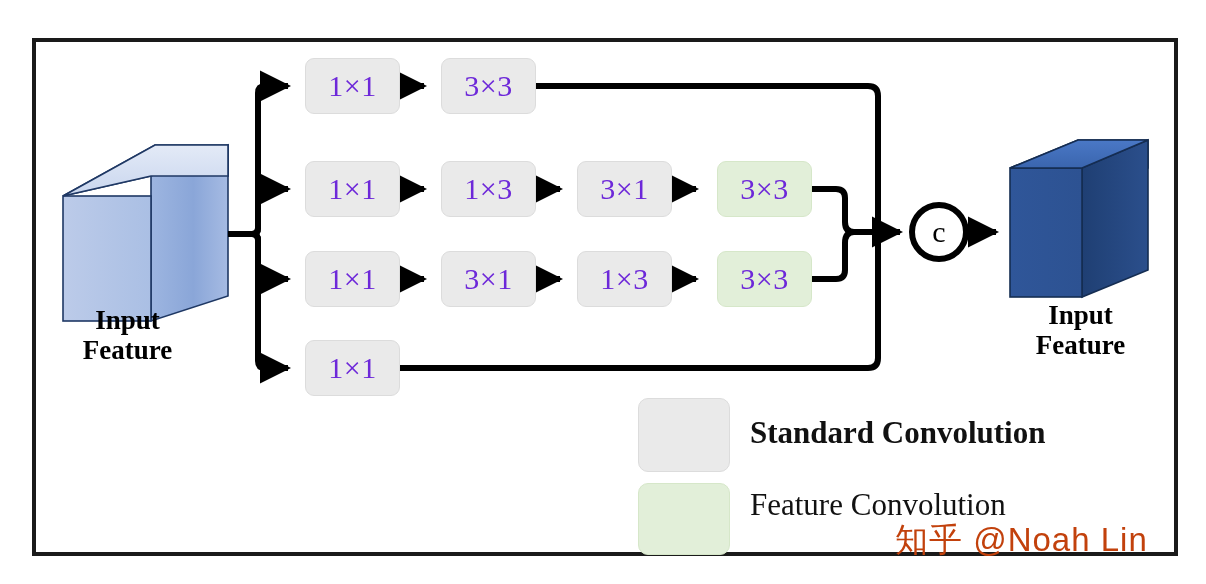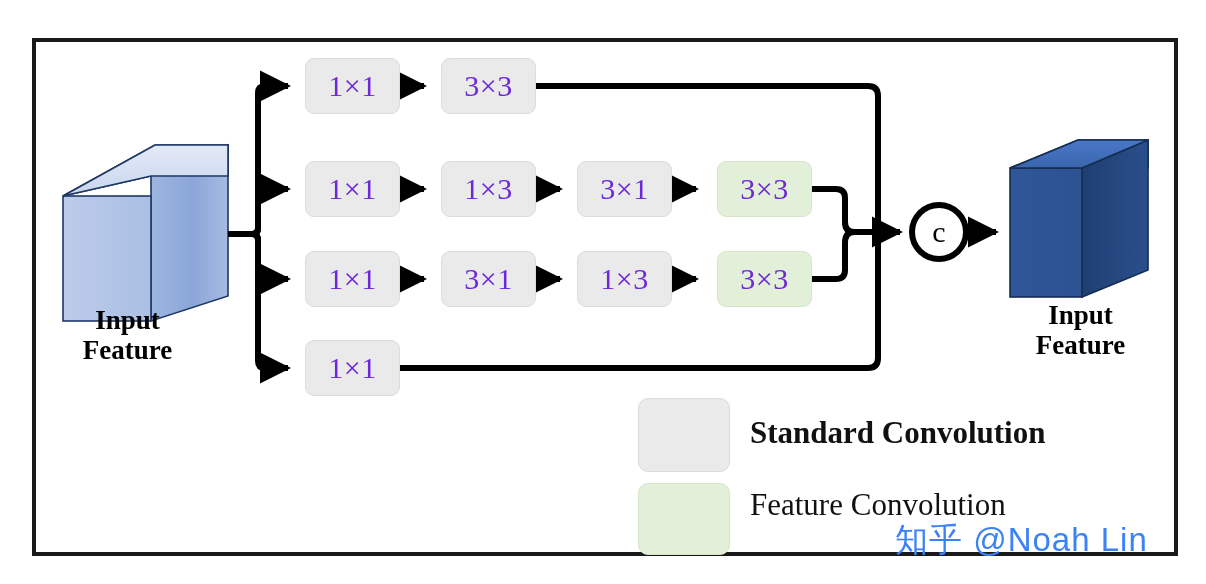--- a/index.html
+++ b/index.html
@@ -29,21 +29,21 @@
   .cap{position:absolute;text-align:center;font-weight:bold;
        font-size:27px;color:#000;line-height:1.12;
        font-family:"Liberation Serif", serif;}
 
   
   .legend-sw{position:absolute;border-radius:10px;box-sizing:border-box;}
   .legend-tx{position:absolute;font-size:31px;color:#111;
              font-family:"Liberation Serif", serif;white-space:nowrap;}
 
   
-  .wm{position:absolute;font-size:33px;color:#3b82f6;
+  .wm{position:absolute;font-size:33px;color:#c2410c;
       font-family:"Liberation Sans", sans-serif;white-space:nowrap;
       letter-spacing:1px;}
 </style>
 </head>
 <body>
 
 <div id="stage">
 
   <div class="frame"></div>
 

